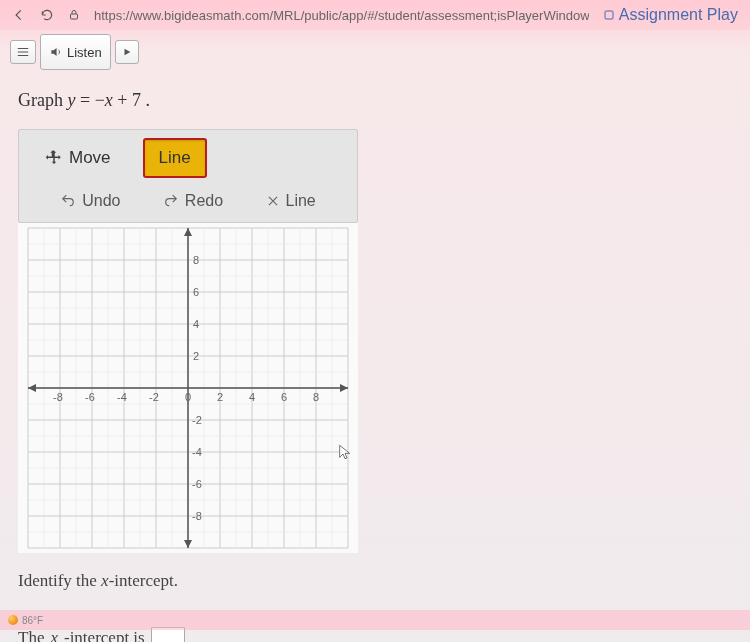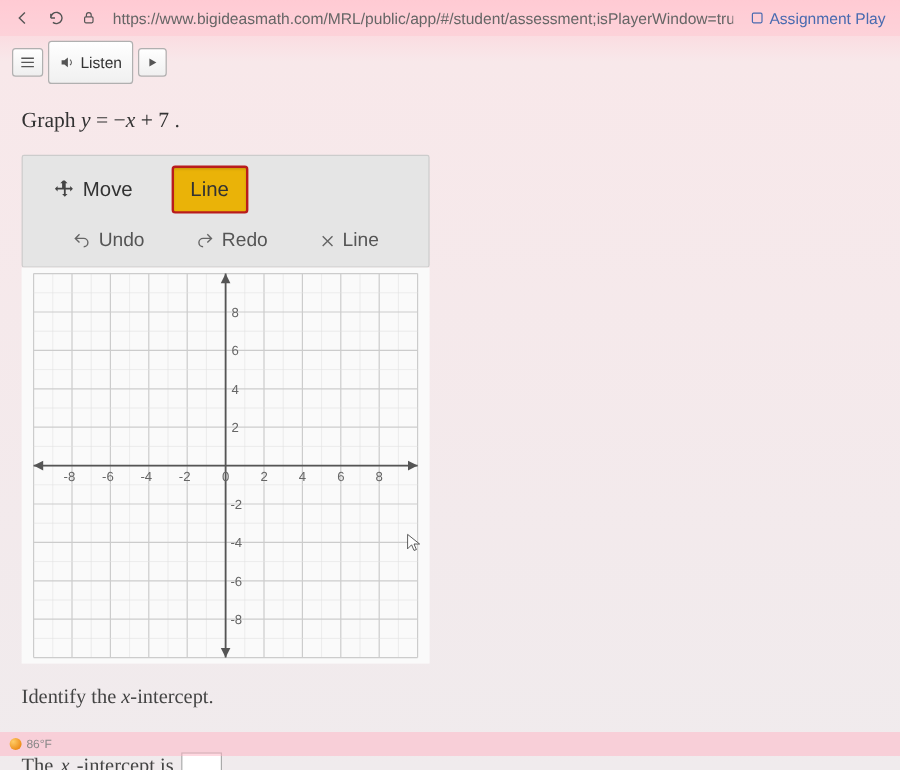--- a/index.html
+++ b/index.html
@@ -22,21 +22,21 @@
 .browser-bar .icon-btn { color: #555; display:flex; align-items:center; }
 .url-bar {
   flex: 1;
   color: #666;
   font-size: 13px;
   white-space: nowrap;
   overflow: hidden;
 }
 .tab-right {
   color: #4a6bb0;
-  font-size: 13px;
+  font-size: 16px;
   display:flex;
   align-items:center;
   gap:4px;
 }
 .top-controls {
   display: flex;
   align-items: center;
   gap: 4px;
   padding: 4px 10px;
 }

